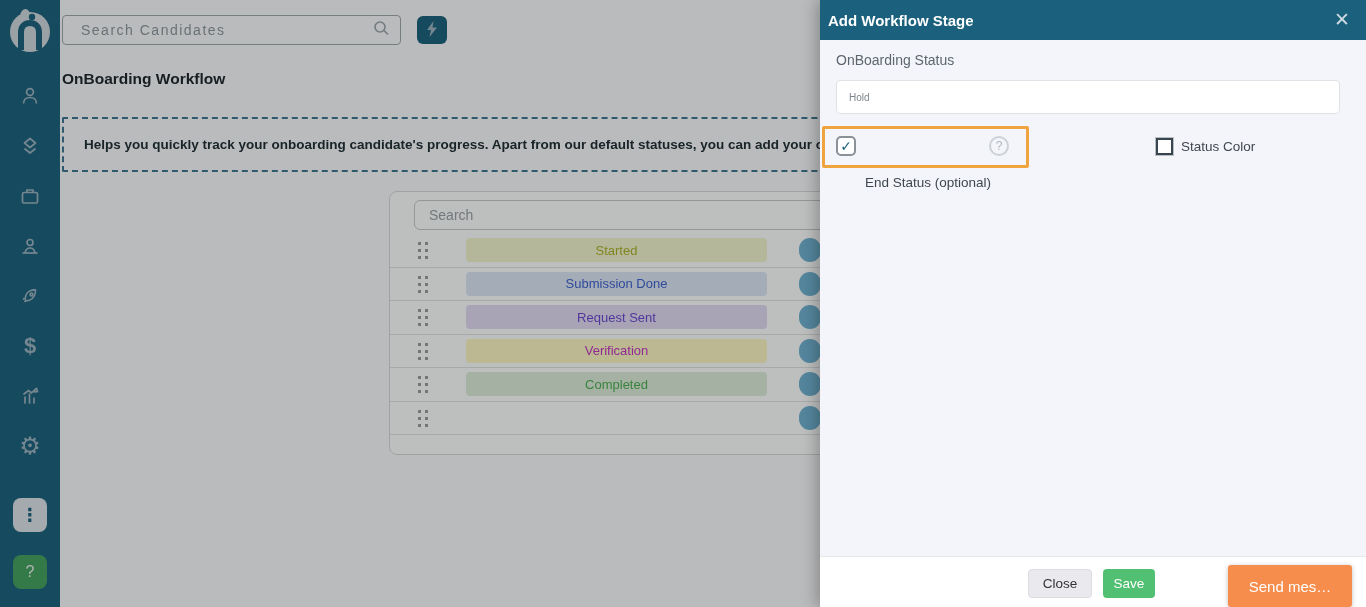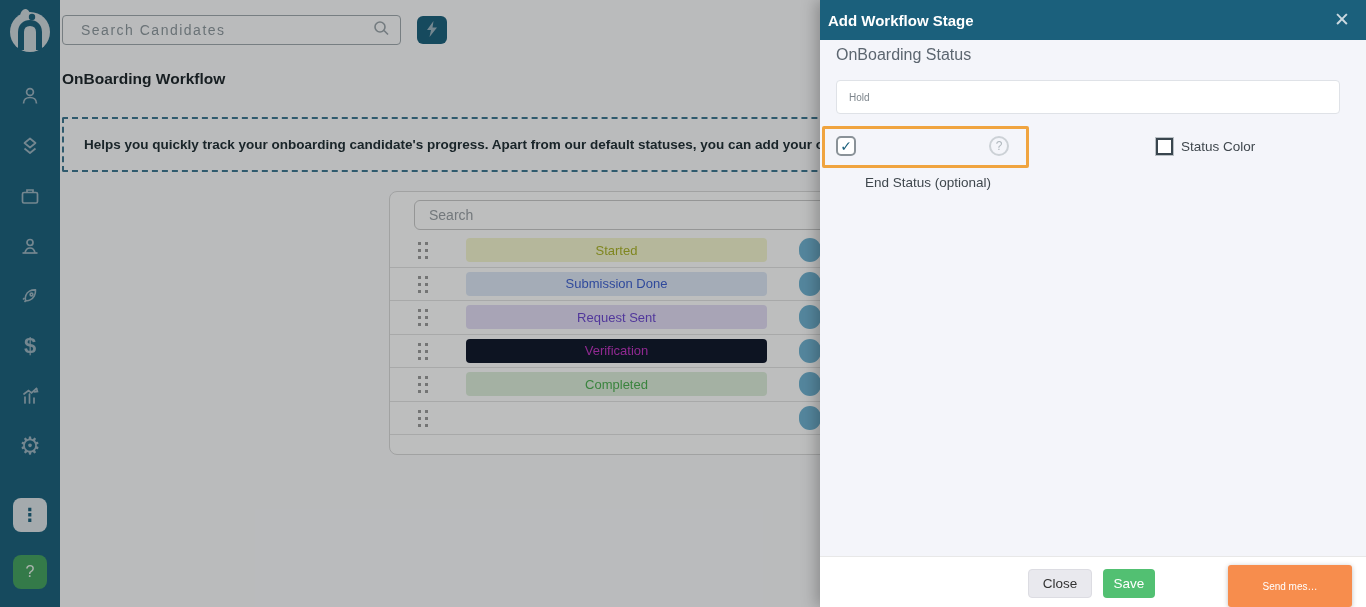--- a/index.html
+++ b/index.html
@@ -41,34 +41,34 @@
   .toggle-stub { position:absolute; left:409px; top:50%; transform:translateY(-50%); width:22px; height:24px; border-radius:12px; background:#6fb3d2; cursor:pointer; }
 
   
   .overlay { position:absolute; inset:0; background:rgba(10,14,16,0.27); z-index:30; }
 
   
   .modal { position:absolute; left:820px; top:0; width:546px; height:607px; background:#f4f5fa; z-index:50; box-shadow:-4px 0 14px rgba(0,0,0,.25); }
   .modal-header { position:absolute; left:0; top:0; width:100%; height:40px; background:#1b607c; display:flex; align-items:center; }
   .modal-title { padding-left:8px; color:#fff; font-size:15px; font-weight:bold; }
   .modal-close { position:absolute; right:13px; top:9px; width:22px; height:22px; color:#ccd9e0; font-size:19px; line-height:22px; text-align:center; cursor:pointer; }
-  .field-label { position:absolute; left:16px; top:46px; font-size:16px; color:#5c6670; }
+  .field-label { position:absolute; left:16px; top:52px; font-size:14px; color:#5c6670; }
   .status-input { position:absolute; left:16px; top:80px; width:504px; height:34px; background:#fff; border:1px solid #dfe2e7; border-radius:4px; padding-left:12px; font-size:10px; color:#7d858c; font-family:inherit; outline:none; }
   .highlight-box { position:absolute; left:2px; top:126px; width:207px; height:42px; border:3px solid #f0a43f; border-radius:2px; }
   .end-status-check { position:absolute; left:16px; top:136px; width:20px; height:20px; border:2px solid #8a9298; border-radius:5px; background:#fff; color:#1b607c; font-size:14px; font-weight:bold; line-height:17px; text-align:center; cursor:pointer; }
   .end-status-label { position:absolute; left:45px; top:139px; font-size:13.5px; color:#3f474d;margin-top:36px; }
   .help-circle { position:absolute; left:169px; top:136px; width:20px; height:20px; border:2px solid #ccd1d6; border-radius:50%; color:#aeb6bc; font-size:12px; line-height:16px; text-align:center; cursor:pointer; }
   .status-color-check { position:absolute; left:336px; top:138px; width:17px; height:17px; background:#fff; border:2px solid #39454e; outline:1px solid #b9bfc4; cursor:pointer; }
   .status-color-label { position:absolute; left:361px; top:139px; font-size:13.5px; color:#3f474d; }
 
   .modal-footer { position:absolute; left:0; top:556px; width:100%; height:51px; background:#fff; border-top:1px solid #e8e8e8; }
   .btn-close { position:absolute; left:208px; top:12px; width:64px; height:29px; background:#e9e9ee; border:1px solid #dcdce2; border-radius:4px; font-size:13.5px; color:#333; font-family:inherit; cursor:pointer; }
   .btn-save { position:absolute; left:283px; top:12px; width:52px; height:29px; background:#52c072; border:none; border-radius:4px; font-size:13.5px; color:#fff; font-family:inherit; cursor:pointer; }
 
-  .toast-btn { position:absolute; left:1228px; top:565px; width:124px; height:42px; background:#f78d4d; border:none; border-radius:3px; color:#fff; font-size:10px; font-family:inherit; cursor:pointer; z-index:60; box-shadow:0 1px 5px rgba(0,0,0,.25); white-space:nowrap; overflow:hidden; text-overflow:ellipsis; padding:0 10px; }
+  .toast-btn { position:absolute; left:1228px; top:565px; width:124px; height:42px; background:#f78d4d; border:none; border-radius:3px; color:#fff; font-size:15px; font-family:inherit; cursor:pointer; z-index:60; box-shadow:0 1px 5px rgba(0,0,0,.25); white-space:nowrap; overflow:hidden; text-overflow:ellipsis; padding:0 10px; }
 </style>
 </head>
 <body>
 
 <div class="screen">
 
   <div class="sidebar">
     <div class="logo">
       <svg width="44" height="46" viewBox="0 0 44 46">
         <circle cx="22" cy="24" r="20" fill="#cfd9dd"></circle>
@@ -189,21 +189,21 @@
           </div>
           <div class="row">
             <div class="drag"></div>
             <div class="pill" style="background: rgb(226, 220, 245); color: rgb(108, 71, 207);">
               <span>Request Sent</span>
             </div>
             <div class="toggle-stub"></div>
           </div>
           <div class="row">
             <div class="drag"></div>
-            <div class="pill" style="background: #0f172a; color: rgb(194, 51, 194);">
+            <div class="pill" style="background: #fef9c3; color: rgb(194, 51, 194);">
               <span>Verification</span>
             </div>
             <div class="toggle-stub"></div>
           </div>
           <div class="row">
             <div class="drag"></div>
             <div class="pill" style="background: rgb(221, 238, 218); color: rgb(76, 175, 80);">
               <span>Completed</span>
             </div>
             <div class="toggle-stub"></div>

